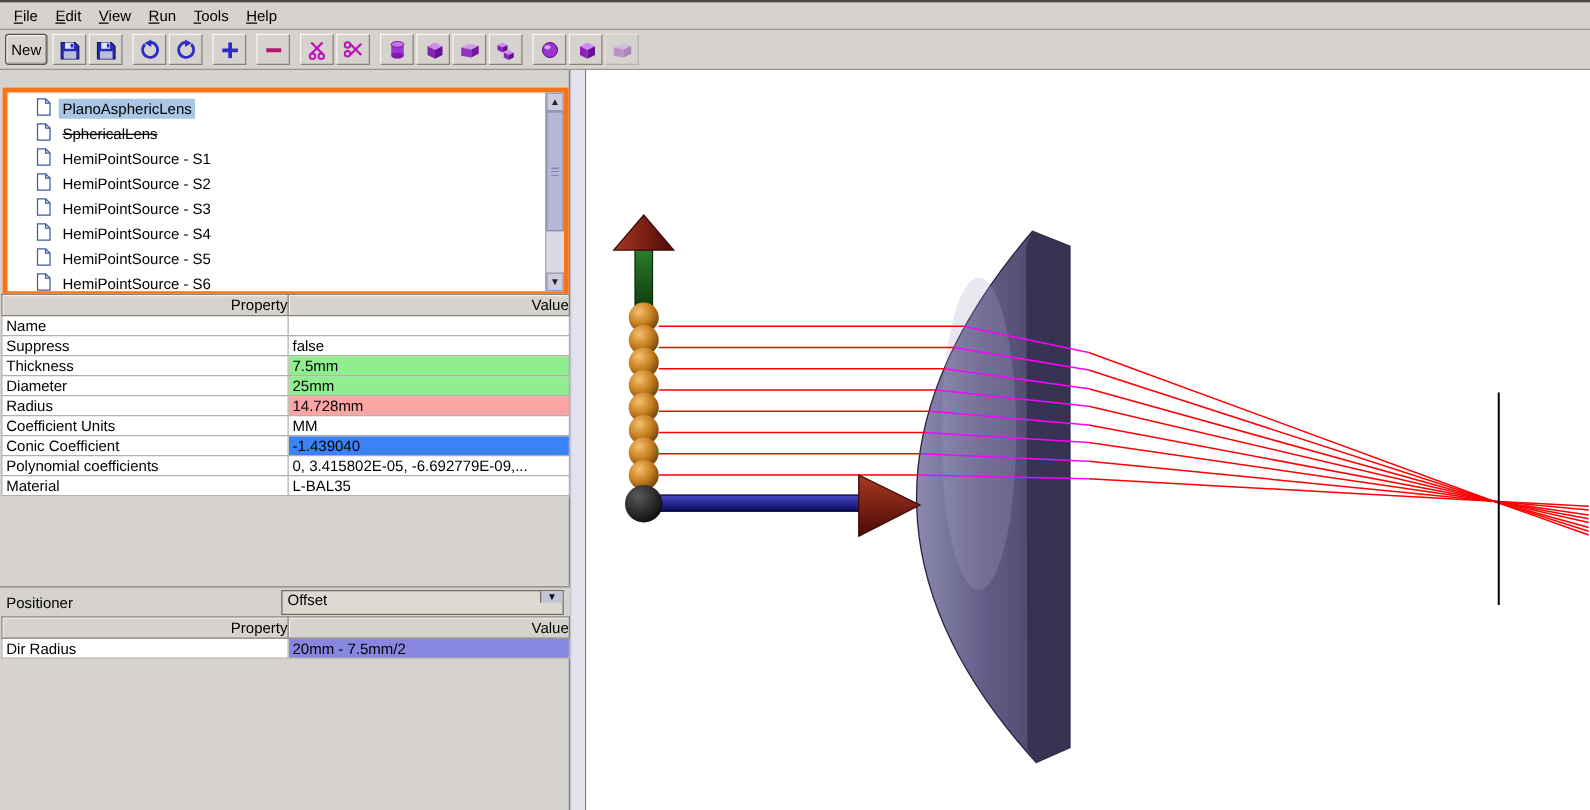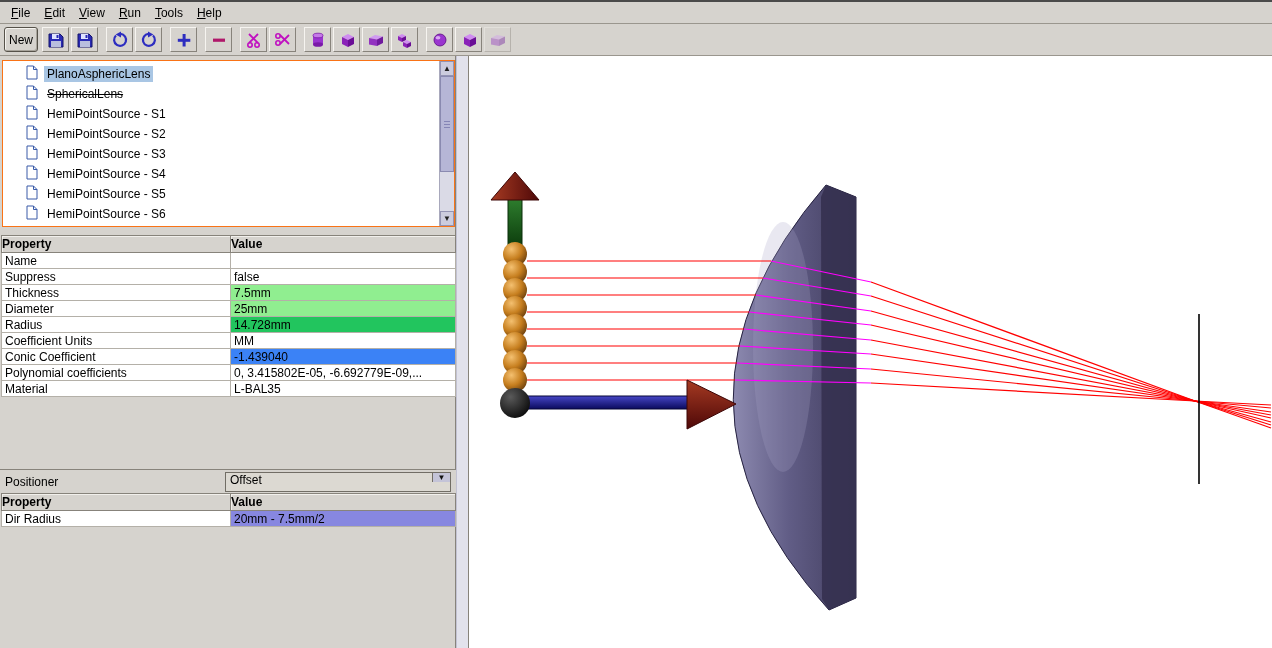--- a/index.html
+++ b/index.html
@@ -22,39 +22,39 @@
         background:#d6d3ce;border:1px solid #56524a;border-radius:3px;box-shadow:inset 1px 1px 0 #f6f4f0, inset -1px -1px 0 #a8a49c;cursor:default}
   .tbtn svg{display:block}
 
   
   #main{position:absolute;top:54px;left:0;width:1272px;height:594px;display:flex}
   #left-panel{width:456px;height:100%;position:relative;background:#d6d3ce;border-right:1px solid #87837b}
   #splitter{width:13px;height:100%;background:#e2e2ec;border-left:1px solid #c2c2d2;border-right:1px solid #87837b;cursor:col-resize}
   #viewport{flex:1;background:#ffffff;position:relative;overflow:hidden}
 
   
-  #tree-panel{position:absolute;top:4px;left:2px;width:453px;height:167px;background:#fff;border:1px solid #f97316;display:flex}
+  #tree-panel{position:absolute;top:14px;left:2px;width:453px;height:167px;background:#fff;border:4px solid #f97316;display:flex}
   #tree{flex:1;overflow:hidden;padding-top:3px}
   .tree-row{height:20px;display:flex;align-items:center;padding-left:23px;gap:6px;white-space:nowrap;cursor:default}
   .tree-label{padding:1px 3px}
   .tree-row.selected .tree-label{background:#a9c6e4}
   .tree-row.strike .tree-label{text-decoration:line-through}
   .doc-icon{width:12px;height:15px;flex:0 0 12px}
 
   
   .vscroll{width:15px;background:#dadae6;border-left:1px solid #a8a8bc;display:flex;flex-direction:column}
   .vs-btn{height:15px;flex:0 0 15px;background:#ccccde;border:1px solid #9494b4;font-size:8px;line-height:13px;text-align:center;color:#222;cursor:default}
   .vs-btn.down{margin-top:auto}
   .vs-thumb{height:96px;margin:0;background:#b6b6d6;border:1px solid #8a8ab0;position:relative;cursor:default}
   .vs-thumb::after{content:"";position:absolute;left:3px;right:3px;top:44px;height:9px;
         background:repeating-linear-gradient(to bottom,#8585b5 0 1px,transparent 1px 3px)}
 
   
   table.props{position:absolute;left:1px;width:454px;border-collapse:collapse;background:#fff;table-layout:fixed}
-  table.props th{background:#d6d3ce;border:1px solid #87837b;font-weight:bold;height:17px;text-align:left;
+  table.props th{background:#d6d3ce;border:1px solid #87837b;font-weight:normal;height:17px;text-align:right;
         box-shadow:inset 1px 1px 0 #f2f0ec}
   table.props td{border:1px solid #b4b0a8;height:16px;padding:0 3px;overflow:hidden;white-space:nowrap;background:#fff}
   #prop-table{top:179px}
   #pos-table{top:437px}
   col.c-prop{width:229px}
   col.c-val{width:225px}
 
   
   #positioner-row{position:absolute;top:413px;left:0;width:456px;height:24px;background:#d6d3ce;
         border-top:1px solid #87837b;display:flex;align-items:center}
@@ -316,21 +316,21 @@
             <tr>
               <td>Thickness</td>
               <td style="background: rgb(144, 238, 144);">7.5mm</td>
             </tr>
             <tr>
               <td>Diameter</td>
               <td style="background: rgb(144, 238, 144); margin-left: 42px;">25mm</td>
             </tr>
             <tr>
               <td>Radius</td>
-              <td style="background: #22c55e;">14.728mm</td>
+              <td style="background: #fca5a5;">14.728mm</td>
             </tr>
             <tr>
               <td>Coefficient Units</td>
               <td>MM</td>
             </tr>
             <tr>
               <td>Conic Coefficient</td>
               <td style="background: #3b82f6; margin-left: 22px;">-1.439040</td>
             </tr>
             <tr>

